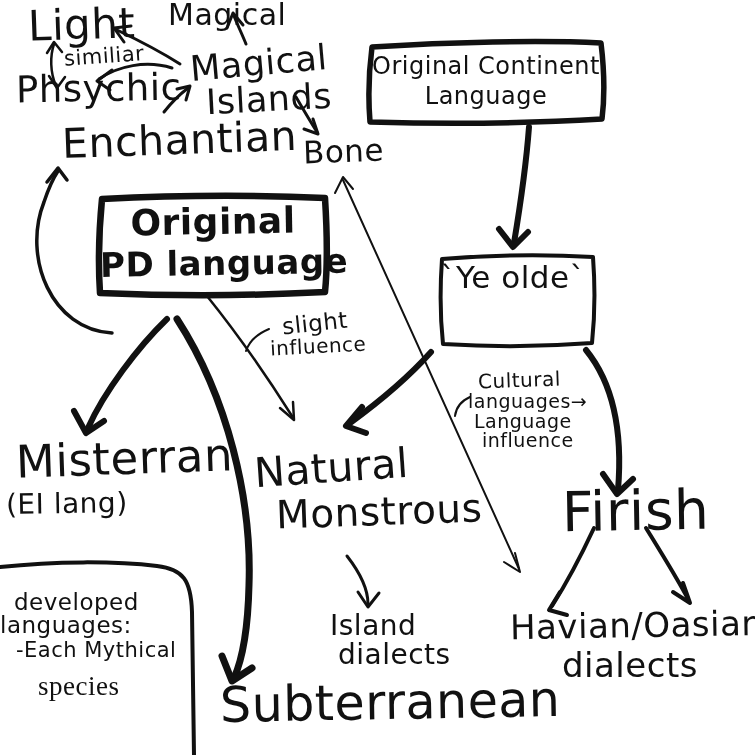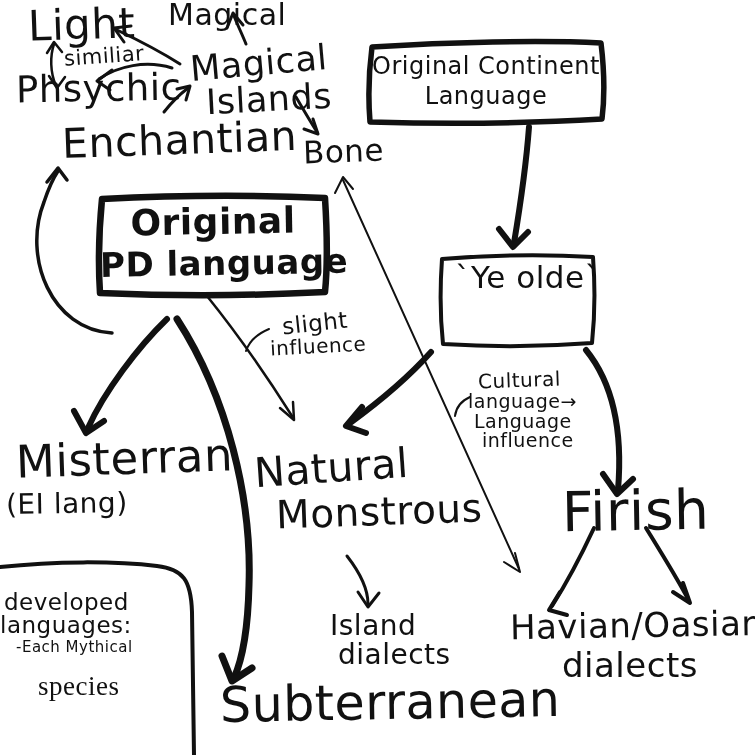--- a/index.html
+++ b/index.html
@@ -131,41 +131,41 @@
 
   <div class="t ctr" style="left:368px;top:54px;width:236px;font-size:24px;">Original Continent</div>
   <div class="t ctr" style="left:368px;top:84px;width:236px;font-size:24px;">Language</div>
 
   <div class="t ctr bold" style="left:100px;top:204px;width:226px;font-size:36px;transform:rotate(-1deg);">Original</div>
   <div class="t ctr bold" style="left:100px;top:246px;width:226px;font-size:34px;transform:rotate(-1deg);">PD language</div>
 
   <div class="t" style="left:282px;top:312px;font-size:23px;transform:rotate(-6deg);">slight</div>
   <div class="t" style="left:270px;top:336px;font-size:20px;transform:rotate(-3deg);">influence</div>
 
-  <div class="t ctr" style="left:440px;top:262px;width:123px;font-size:31px;margin-left:15px;">`Ye olde`</div>
+  <div class="t ctr" style="left:440px;top:262px;width:123px;font-size:31px;">`Ye olde`</div>
 
   <div class="t" style="left:478px;top:370px;font-size:20px;transform:rotate(-2deg);">Cultural</div>
-  <div class="t" style="left:468px;top:392px;font-size:19px;">language→</div>
+  <div class="t" style="left:468px;top:392px;font-size:19px;">languages→</div>
   <div class="t" style="left:474px;top:412px;font-size:19px;">Language</div>
   <div class="t" style="left:482px;top:431px;font-size:19px;">influence</div>
 
   <div class="t" style="left:16px;top:436px;font-size:45px;transform:rotate(-2deg);">Misterran</div>
   <div class="t" style="left:6px;top:490px;font-size:28px;transform:rotate(-1deg);">(EI lang)</div>
 
   <div class="t" style="left:254px;top:448px;font-size:41px;transform:rotate(-4deg);">Natural</div>
   <div class="t" style="left:276px;top:492px;font-size:39px;transform:rotate(-2deg);">Monstrous</div>
 
   <div class="t" style="left:562px;top:484px;font-size:55px;transform:rotate(-1deg);">Firish</div>
 
   <div class="t" style="left:330px;top:612px;font-size:28px;">Island</div>
   <div class="t" style="left:338px;top:641px;font-size:28px;">dialects</div>
 
   <div class="t" style="left:510px;top:608px;font-size:34px;transform:rotate(-1deg);">Havian/Oasian</div>
   <div class="t" style="left:562px;top:648px;font-size:34px;">dialects</div>
 
   <div class="t" style="left:220px;top:678px;font-size:49px;transform:rotate(-1deg);">Subterranean</div>
 
-  <div class="t" style="left:4px;top:591px;font-size:23px;">developed</div>
+  <div class="t" style="left:14px;top:591px;font-size:23px;">developed</div>
   <div class="t" style="left:0;top:614px;font-size:23px;">languages:</div>
-  <div class="t" style="left:16px;top:640px;font-size:15px;text-align:right;">-Each Mythical</div>
+  <div class="t" style="left:16px;top:640px;font-size:21px;text-align:right;">-Each Mythical</div>
   <div class="t" style="left:38px;top:673px;font-size:27px;font-family:Liberation Serif, serif;">species</div>
 
 </div>
 
 </body></html>

